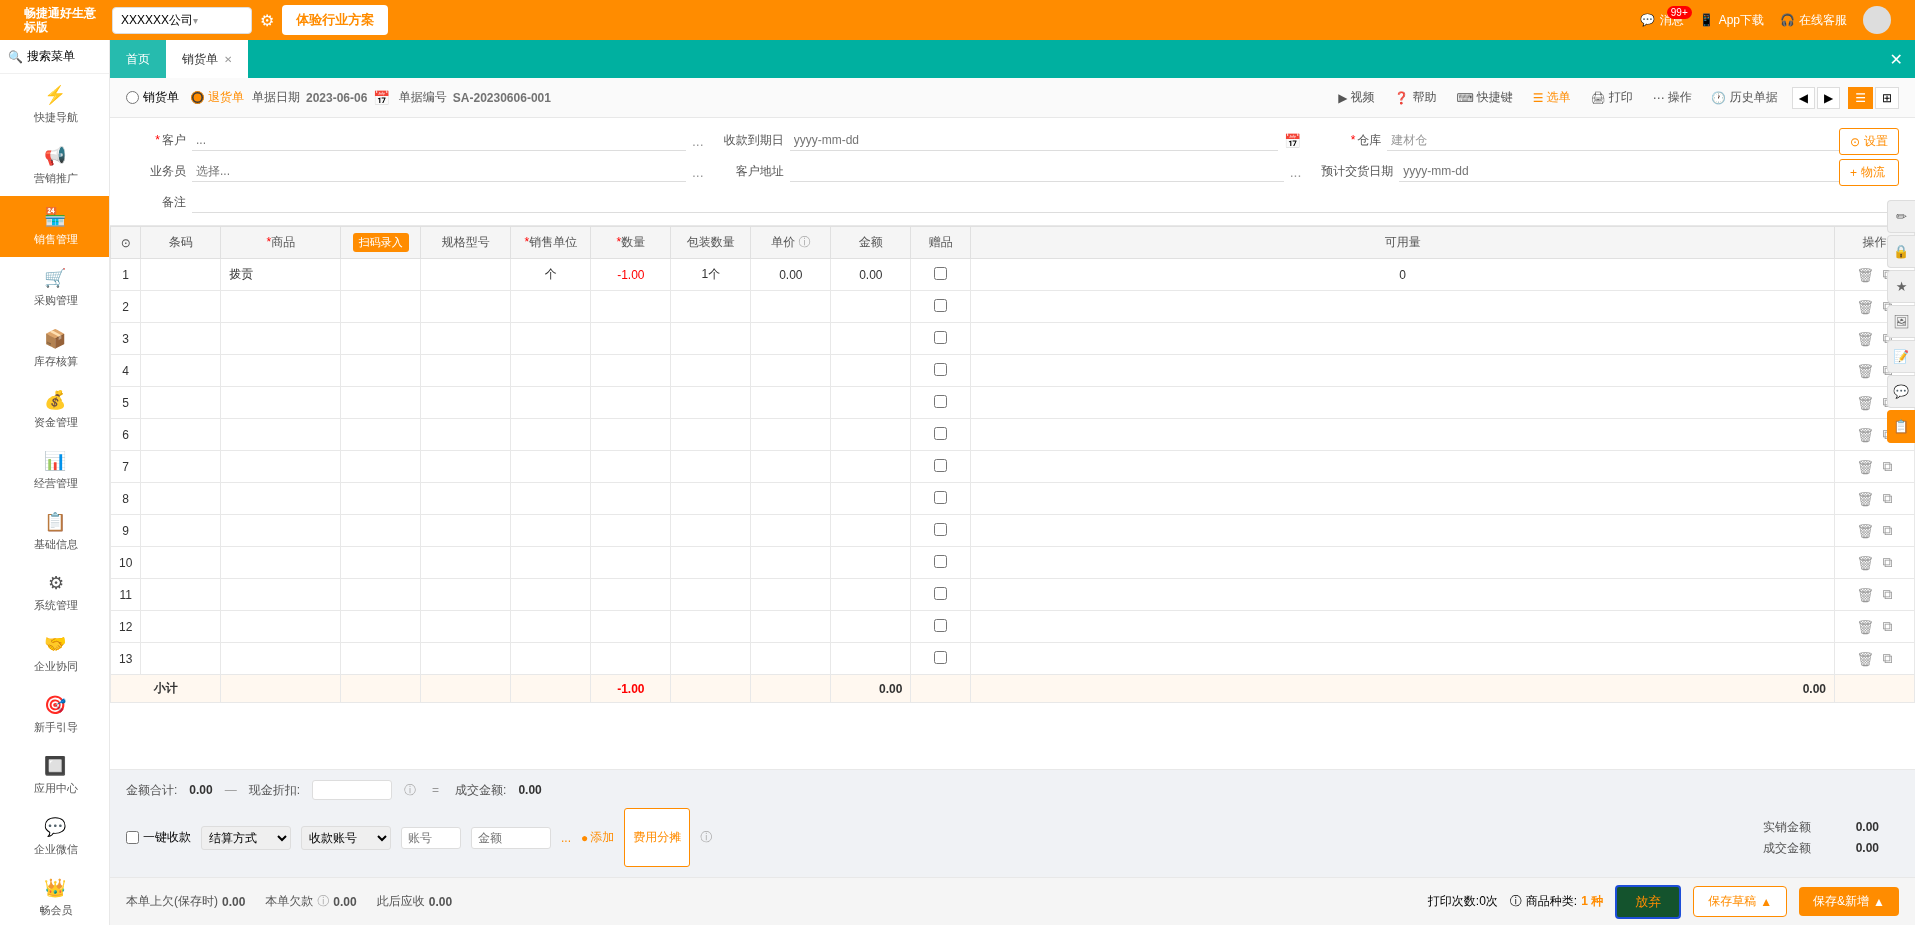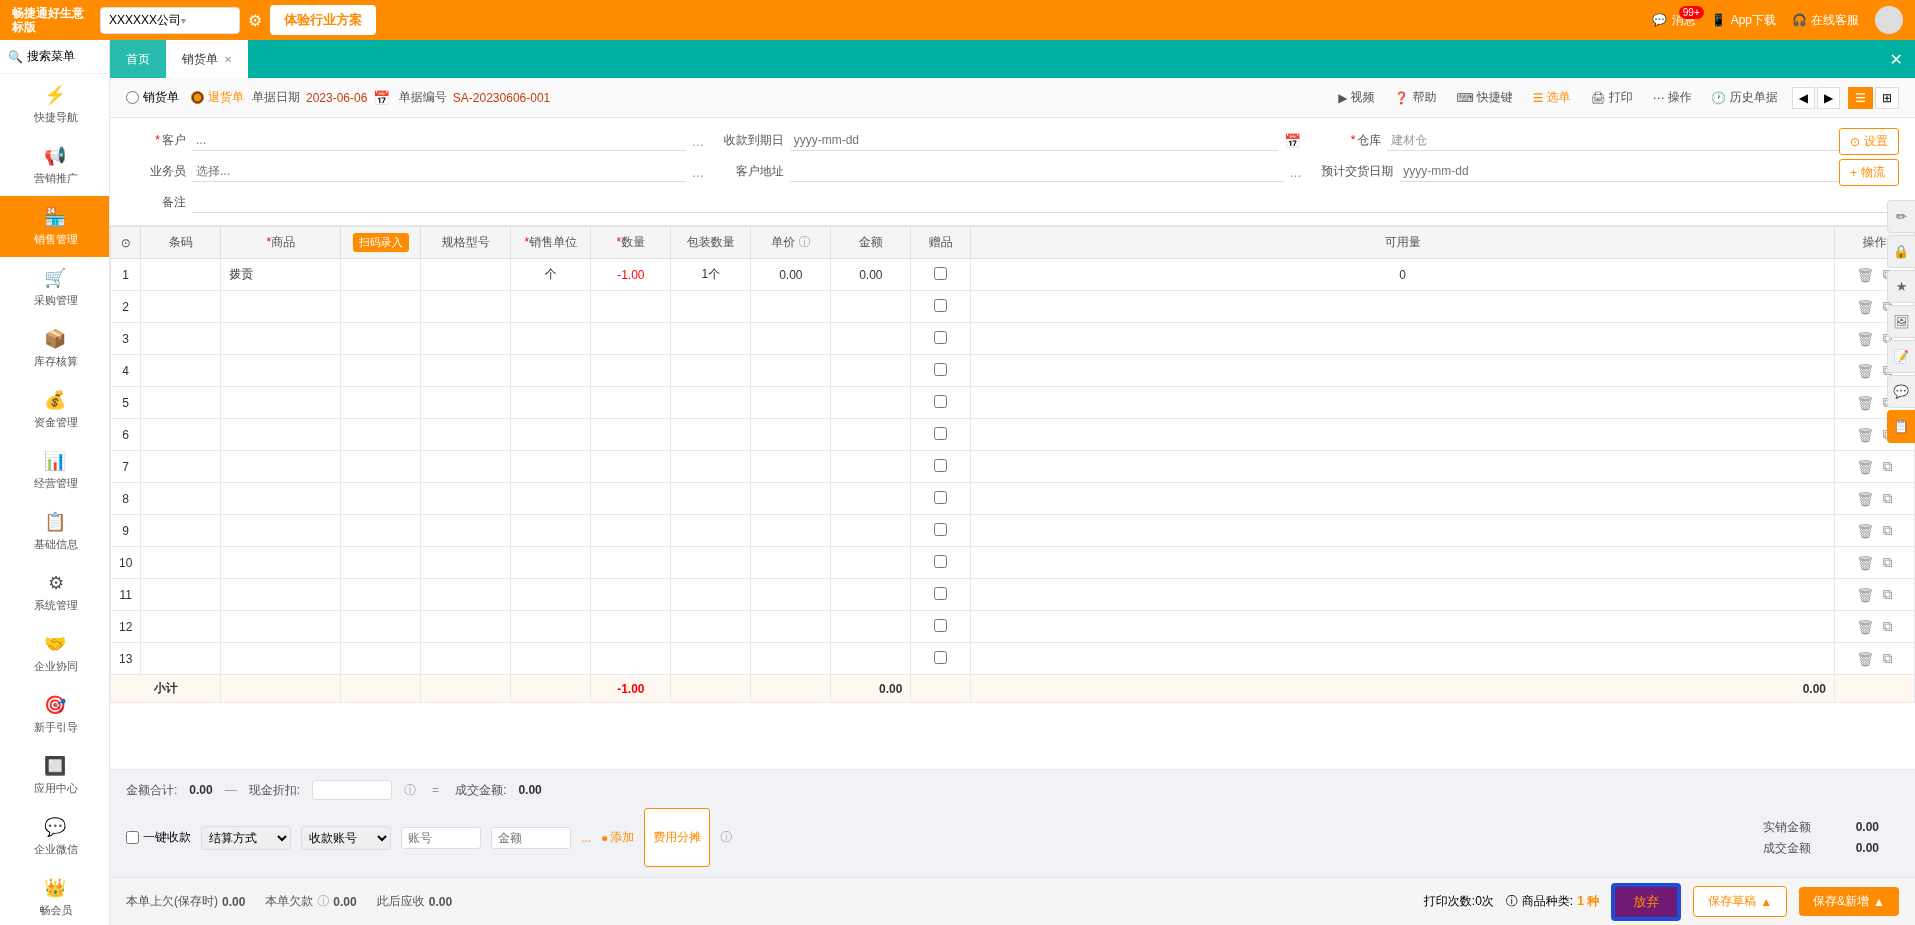--- a/index.html
+++ b/index.html
@@ -1,19 +1,19 @@
 <!DOCTYPE html>
 <html><head>
   <meta charset="utf-8">
   <style>
     * { box-sizing: border-box; margin: 0; padding: 0; font-family: 'Microsoft YaHei', Arial, sans-serif; font-size: 12px; }
     body { background: #f5f5f5; overflow: hidden; width: 1915px; height: 925px; display: flex; flex-direction: column; }
 
     
-    .top-bar { height: 40px; background: #ff8c00; display: flex; align-items: center; padding: 0 12px; gap: 8px; flex-shrink: 0; }
+    .top-bar { height: 40px; background: #ff8c00; display: flex; align-items: center; padding: 0 24px; gap: 8px; flex-shrink: 0; }
     .top-bar-logo { color: white; font-size: 14px; font-weight: bold; display: flex; flex-direction: column; line-height: 1.2; }
     .top-bar-logo .sub { font-size: 12px; }
     .company-select { background: white; border: 1px solid #ddd; border-radius: 4px; padding: 4px 8px; min-width: 140px; display: flex; align-items: center; cursor: pointer; margin-left: 8px; }
     .gear-icon-btn { background: none; border: none; color: white; cursor: pointer; font-size: 16px; }
     .trial-btn { background: white; color: #ff8c00; border: none; border-radius: 4px; padding: 6px 14px; cursor: pointer; font-size: 13px; font-weight: bold; }
     .top-bar-right { margin-left: auto; display: flex; align-items: center; gap: 16px; color: white; }
     .top-bar-right .msg { position: relative; cursor: pointer; display: flex; align-items: center; gap: 4px; }
     .badge { background: red; color: white; border-radius: 8px; padding: 1px 4px; font-size: 10px; position: absolute; top: -6px; right: -8px; }
     .top-bar-right .app { cursor: pointer; display: flex; align-items: center; gap: 4px; }
     .top-bar-right .online { cursor: pointer; display: flex; align-items: center; gap: 4px; }
@@ -44,21 +44,21 @@
     
     .form-content { flex: 1; background: white; overflow-y: auto; padding: 0; display: flex; flex-direction: column; }
 
     
     .form-toolbar { display: flex; align-items: center; padding: 8px 16px; gap: 8px; border-bottom: 1px solid #e8e8e8; background: #fafafa; flex-shrink: 0; }
     .doc-type-group { display: flex; align-items: center; gap: 12px; }
     .radio-label { display: flex; align-items: center; gap: 4px; cursor: pointer; }
     .radio-label input[type=radio] { accent-color: #ff8c00; }
     .form-field-inline { display: flex; align-items: center; gap: 6px; }
     .form-field-inline .lbl { color: #555; }
-    .form-field-inline .val { color: #c2410c; font-weight: normal; }
+    .form-field-inline .val { color: #737373; font-weight: bold; }
     .toolbar-right { margin-left: auto; display: flex; align-items: center; gap: 8px; }
     .toolbar-btn { display: flex; align-items: center; gap: 3px; cursor: pointer; color: #555; padding: 3px 6px; border-radius: 3px; }
     .toolbar-btn.active { color: #ff8c00; }
     .nav-arrows { display: flex; gap: 2px; }
     .view-toggle { display: flex; gap: 2px; }
     .view-btn { padding: 3px 6px; cursor: pointer; border: 1px solid #ddd; background: white; }
     .view-btn.active { background: #ff8c00; color: white; border-color: #ff8c00; }
 
     
     .form-fields { padding: 12px 16px; display: grid; grid-template-columns: 1fr 1fr 1fr; gap: 10px 20px; border-bottom: 1px solid #e8e8e8; flex-shrink: 0; }
@@ -94,21 +94,21 @@
     .payment-row { display: flex; align-items: center; gap: 10px; }
     .payment-row .checkbox-lbl { display: flex; align-items: center; gap: 4px; cursor: pointer; }
     .payment-row input[type=text] { border: 1px solid #ddd; padding: 3px 6px; border-radius: 3px; width: 80px; }
     .add-btn { background: none; border: none; color: #ff8c00; cursor: pointer; display: flex; align-items: center; gap: 2px; }
     .fee-btn { border: 1px solid #ff8c00; color: #ff8c00; background: white; border-radius: 3px; padding: 20px 8px; cursor: pointer; }
 
     
     .status-bar { height: 48px; background: #f5f5f5; border-top: 1px solid #e8e8e8; display: flex; align-items: center; padding: 0 16px; gap: 20px; flex-shrink: 0; }
     .status-item { display: flex; align-items: center; gap: 4px; color: #555; }
     .status-bar-right { margin-left: auto; display: flex; align-items: center; gap: 12px; }
-    .abandon-btn { border: 4px solid #1d4ed8; color: #ff8c00; background: #701a75; border-radius: 4px; padding: 6px 18px; cursor: pointer; font-size: 13px; }
+    .abandon-btn { border: 2px solid #1d4ed8; color: #ff8c00; background: #14532d; border-radius: 4px; padding: 6px 18px; cursor: pointer; font-size: 13px; }
     .save-draft-btn { background: white; border: 1px solid #ff8c00; color: #ff8c00; border-radius: 4px; padding: 6px 14px; cursor: pointer; font-size: 13px; display: flex; align-items: center; gap: 4px; }
     .save-new-btn { background: #ff8c00; border: none; color: white; border-radius: 4px; padding: 6px 14px; cursor: pointer; font-size: 13px; display: flex; align-items: center; gap: 4px; }
 
     
     .summary-panel { text-align: right; display: flex; flex-direction: column; gap: 4px; margin-left: auto; margin-right: 20px; }
     .summary-panel .s-row { display: flex; justify-content: flex-end; align-items: center; gap: 8px; }
     .summary-panel .s-lbl { color: #555; }
     .summary-panel .s-val { color: #333; font-weight: bold; min-width: 60px; text-align: right; }
 
     
@@ -677,21 +677,21 @@
           <label class="checkbox-lbl">
             <input type="checkbox" style="">
             <span>一键收款</span>
           </label>
           <select style="border:1px solid #ddd;padding:3px;border-radius:3px;width:90px;">
             <option>结算方式</option>
           </select>
           <select style="border:1px solid #ddd;padding:3px;border-radius:3px;width:90px;">
             <option>收款账号</option>
           </select>
-          <input type="text" placeholder="账号" style="border: 1px solid rgb(221, 221, 221); padding: 3px 6px; border-radius: 3px; width: 80px;">
+          <input type="text" placeholder="账号" style="border: 1px solid rgb(221, 221, 221); padding: 3px 6px; border-radius: 3px; width: 60px;">
           <input type="text" placeholder="金额" style="border: 1px solid rgb(221, 221, 221); padding: 3px 6px; border-radius: 3px; width: 80px;">
           <span style="color:#ff8c00;cursor:pointer;">...</span>
           <button class="add-btn">
             <span style="color:#ff8c00">●</span>
             <span>添加</span>
           </button>
           <button class="fee-btn">费用分摊</button>
           <span class="info-icon">ⓘ</span>
 
           <div class="summary-panel">

